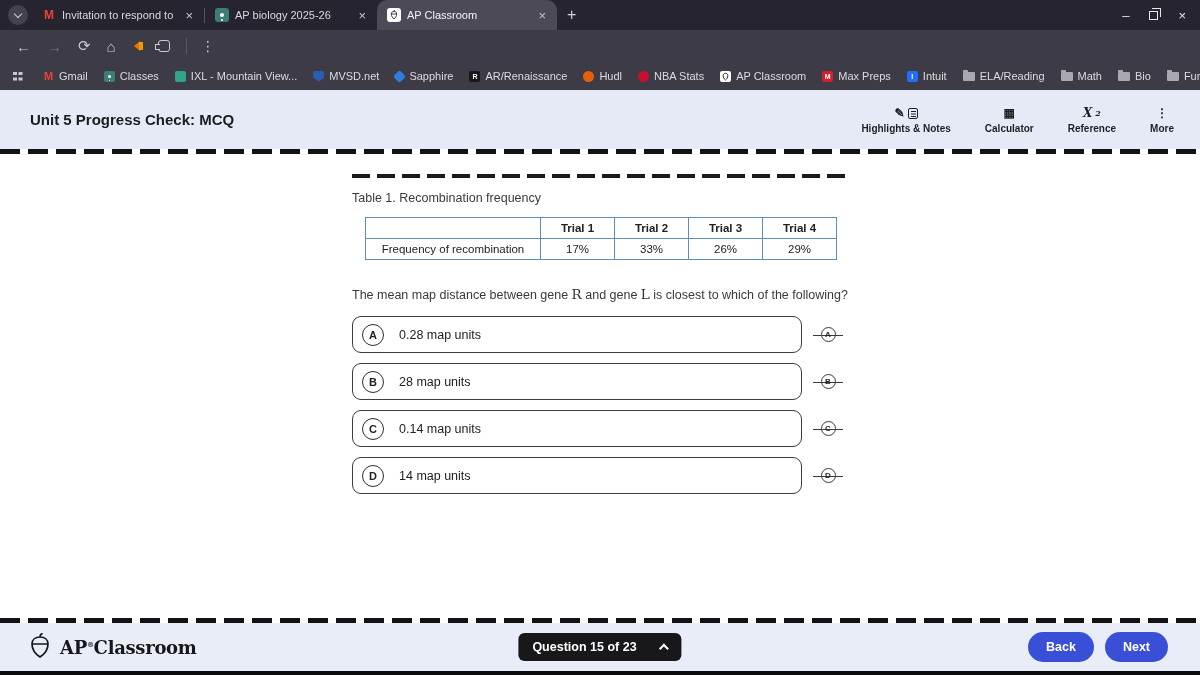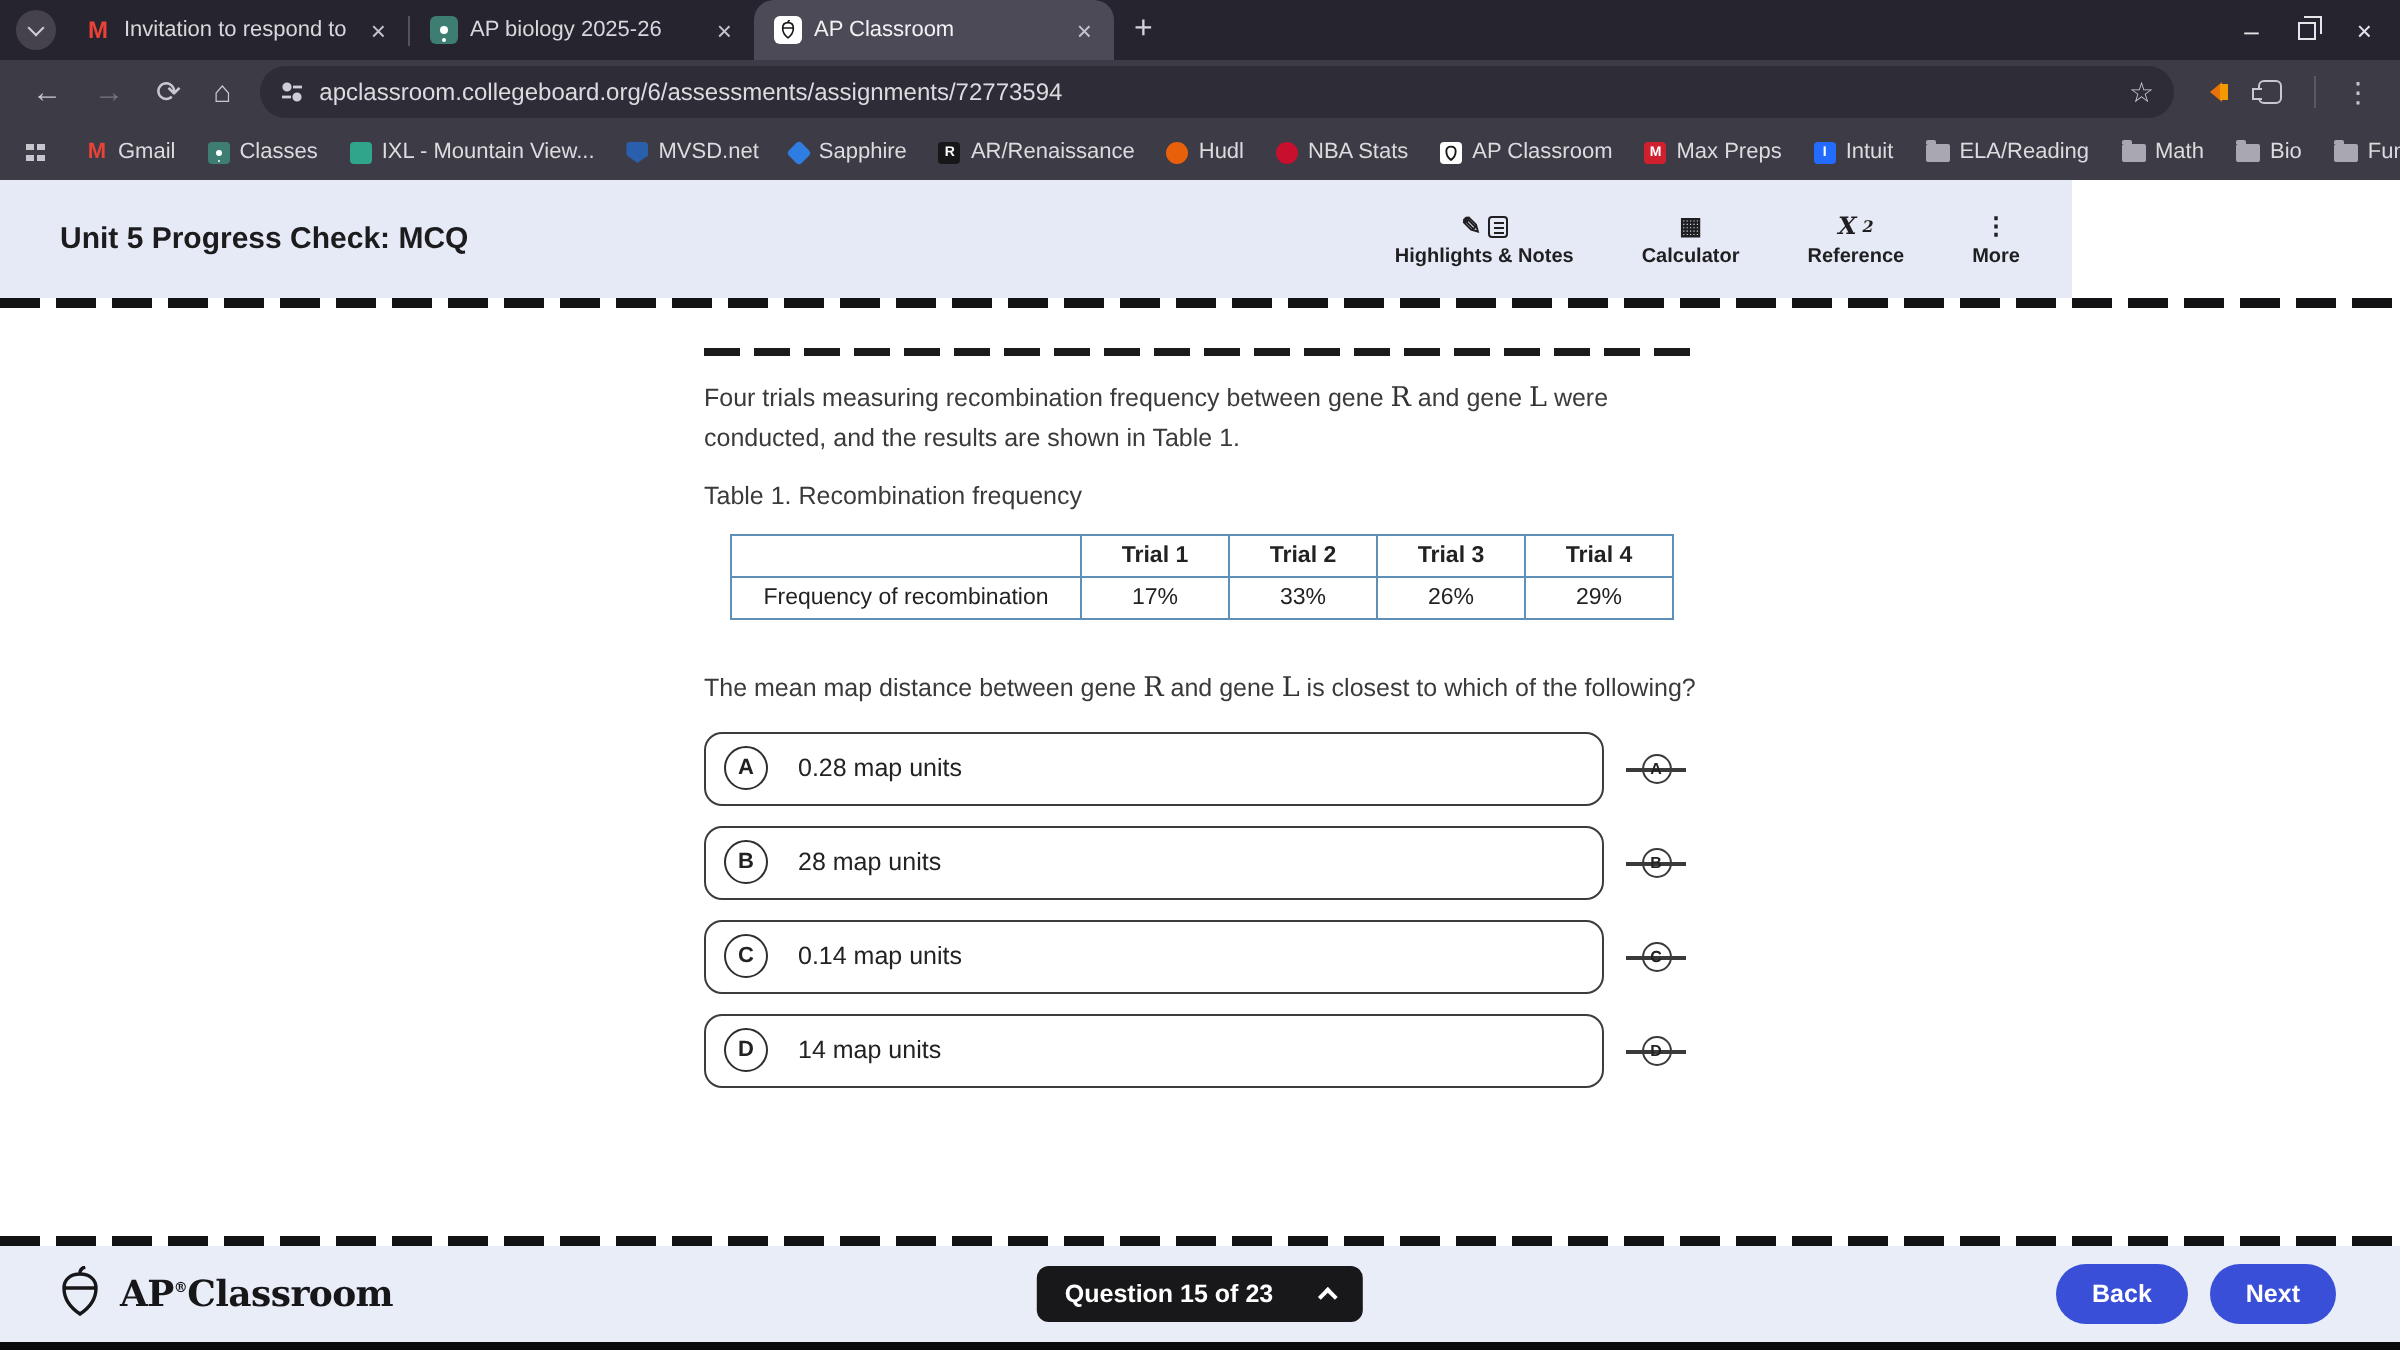--- a/index.html
+++ b/index.html
@@ -54,21 +54,21 @@
   .i-ar { background:#17171a; }
   .i-hudl { background:#e8600a; border-radius:50%; }
   .i-nba { background:#c8102e; border-radius:50%; }
   .i-apc { background:#fff; }
   .i-max { background:#d0202e; }
   .i-intuit { background:#236cff; }
   .fold { width:12px; height:9px; background:#a9a8b1; border-radius:1px; position:relative; flex:none; }
   .fold:before { content:""; position:absolute; top:-2px; left:0; width:5px; height:2px; background:#a9a8b1; border-radius:1px 1px 0 0; }
 
   
-  #pageheader { position:absolute; top:90px; left:0; width:1036px; height:59px; background:#e6eaf6; display:flex; align-items:center; }
+  #pageheader { position:absolute; top:90px; left:0; width:1200px; height:59px; background:#e6eaf6; display:flex; align-items:center; }
   #pagetitle { font-size:15px; font-weight:bold; color:#1c1c1e; margin-left:30px; }
   .tools { margin-left:auto; display:flex; align-items:flex-end; gap:34px; margin-right:26px; color:#1f1f21; }
   .tool { display:flex; flex-direction:column; align-items:center; gap:2px; font-size:10px; font-weight:600; cursor:pointer; }
   .tool .ic { height:15px; display:flex; align-items:center; gap:3px; font-size:12px; }
   .note-ic { width:10px; height:11px; border:1.2px solid #1f1f21; border-radius:2px; position:relative; }
   .note-ic:before { content:""; position:absolute; left:2px; top:2px; width:5px; height:1px; background:#1f1f21; box-shadow:0 2.5px #1f1f21, 0 5px #1f1f21; }
   .calc-ic { font-size:13px; line-height:13px; }
   .ref-ic { font-family:"DejaVu Serif", serif; font-style:italic; font-weight:bold; font-size:12px; }
   .ref-ic sup { font-size:8px; }
 
@@ -153,32 +153,20 @@
     <span class="restore"></span>
     <span>×</span>
   </div>
 </div>
 
 <div id="toolbar">
   <span class="navic">←</span>
   <span class="navic dim">→</span>
   <span class="navic">⟳</span>
   <span class="navic">⌂</span>
-  <div id="omnibox">
-    <svg width="12" height="12" viewBox="0 0 12 12">
-        <g stroke="#cfced6" stroke-width="1.4" fill="none">
-          <circle cx="3.5" cy="3.5" r="1.6" fill="#cfced6"></circle>
-          <line x1="6.5" y1="3.5" x2="11" y2="3.5"></line>
-          <line x1="1" y1="8.5" x2="5.5" y2="8.5"></line>
-          <circle cx="8.5" cy="8.5" r="1.6" fill="#cfced6"></circle>
-        </g>
-      </svg>
-    <span class="url">apclassroom.collegeboard.org/6/assessments/assignments/72773594</span>
-    <span class="star">☆</span>
-  </div>
   <span class="ext-mega"></span>
   <span class="puzzle"></span>
   <span class="tooldiv"></span>
   <span class="dots3">⋮</span>
 </div>
 
 <div id="bookmarks">
   <span class="apps"></span>
   <span class="bmdiv"></span>
   <span class="bm">
@@ -274,21 +262,20 @@
       <span>More</span>
     </div>
   </div>
 </div>
 <div class="dashline" style="top:149px;"></div>
 
 <div id="content">
   <div id="qcol">
     <div class="qbar-dash"></div>
 
-    <p class="qtext"><span>Four trials measuring recombination frequency between gene </span><span class="gene">R</span><span> and gene </span><span class="gene">L</span><span> were conducted, and the results are shown in Table 1.</span></p>
 
     <p class="caption">Table 1. Recombination frequency</p>
 
     <table class="rec">
       <tbody>
           <tr>
         <th class="c0"></th>
         <th class="cT">Trial 1</th>
         <th class="cT">Trial 2</th>
         <th class="cT">Trial 3</th>

